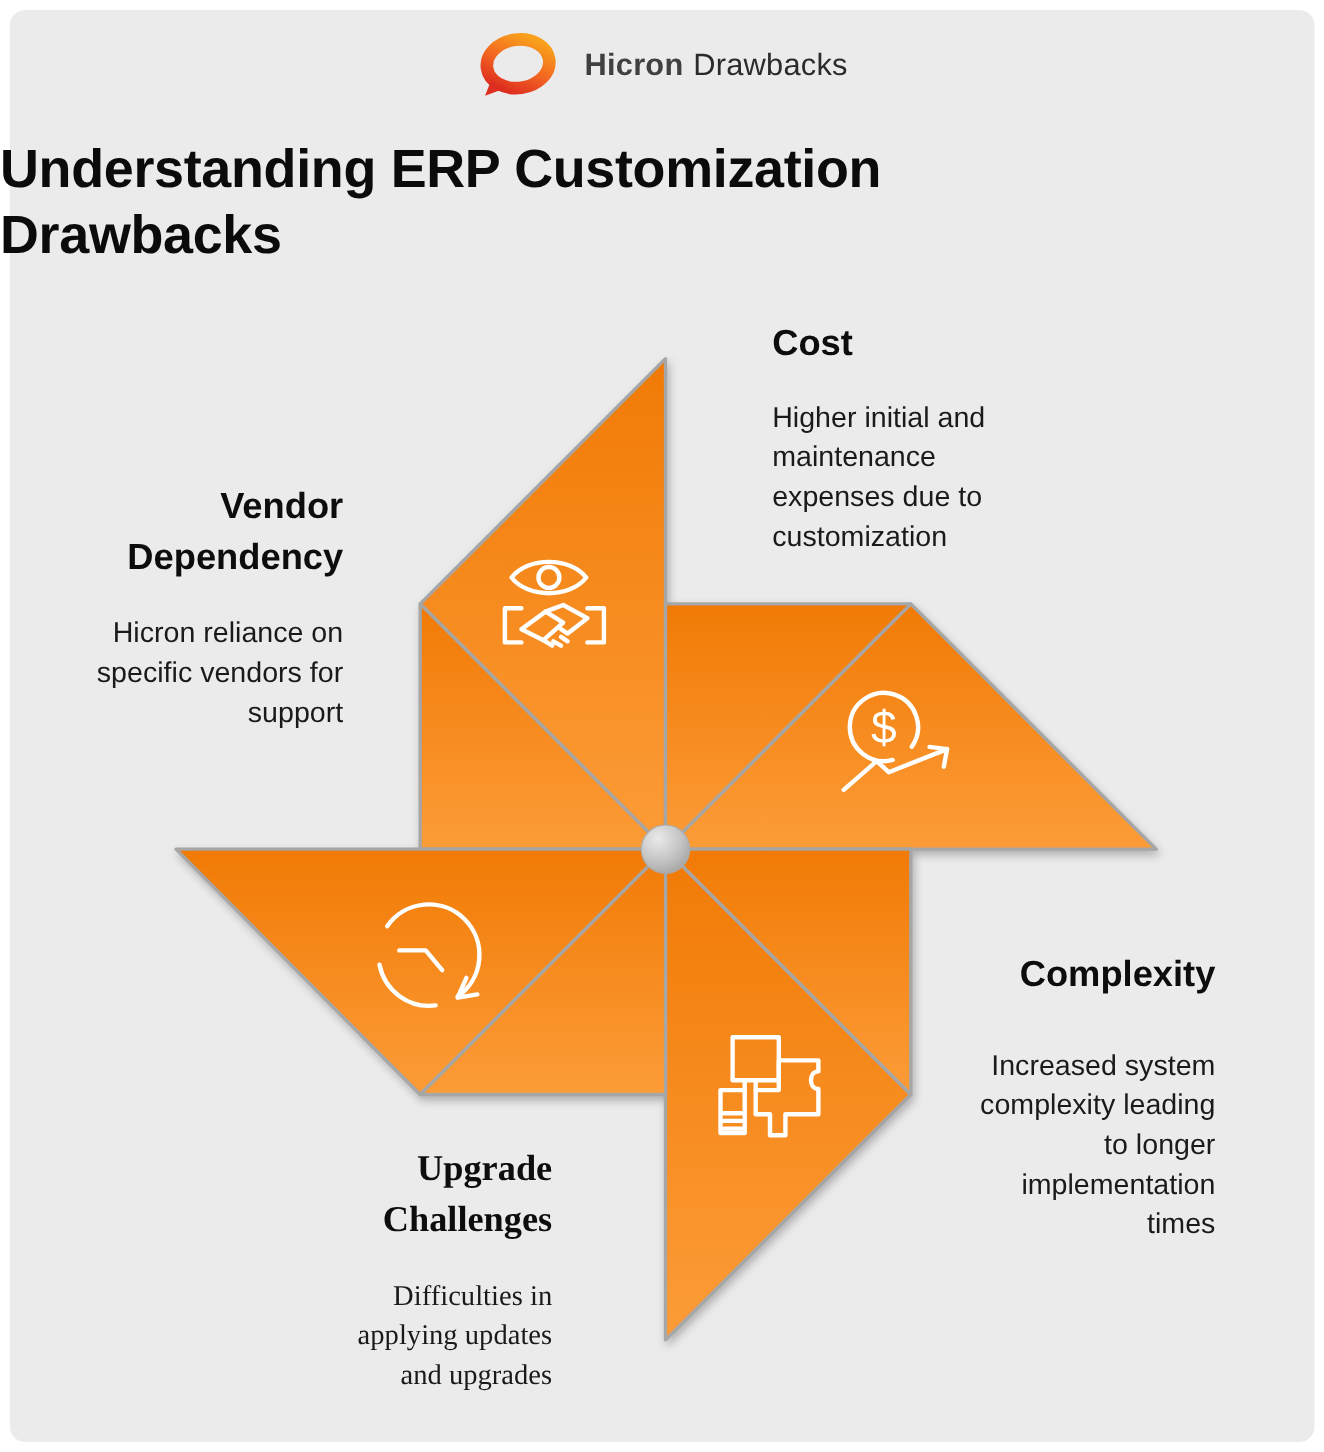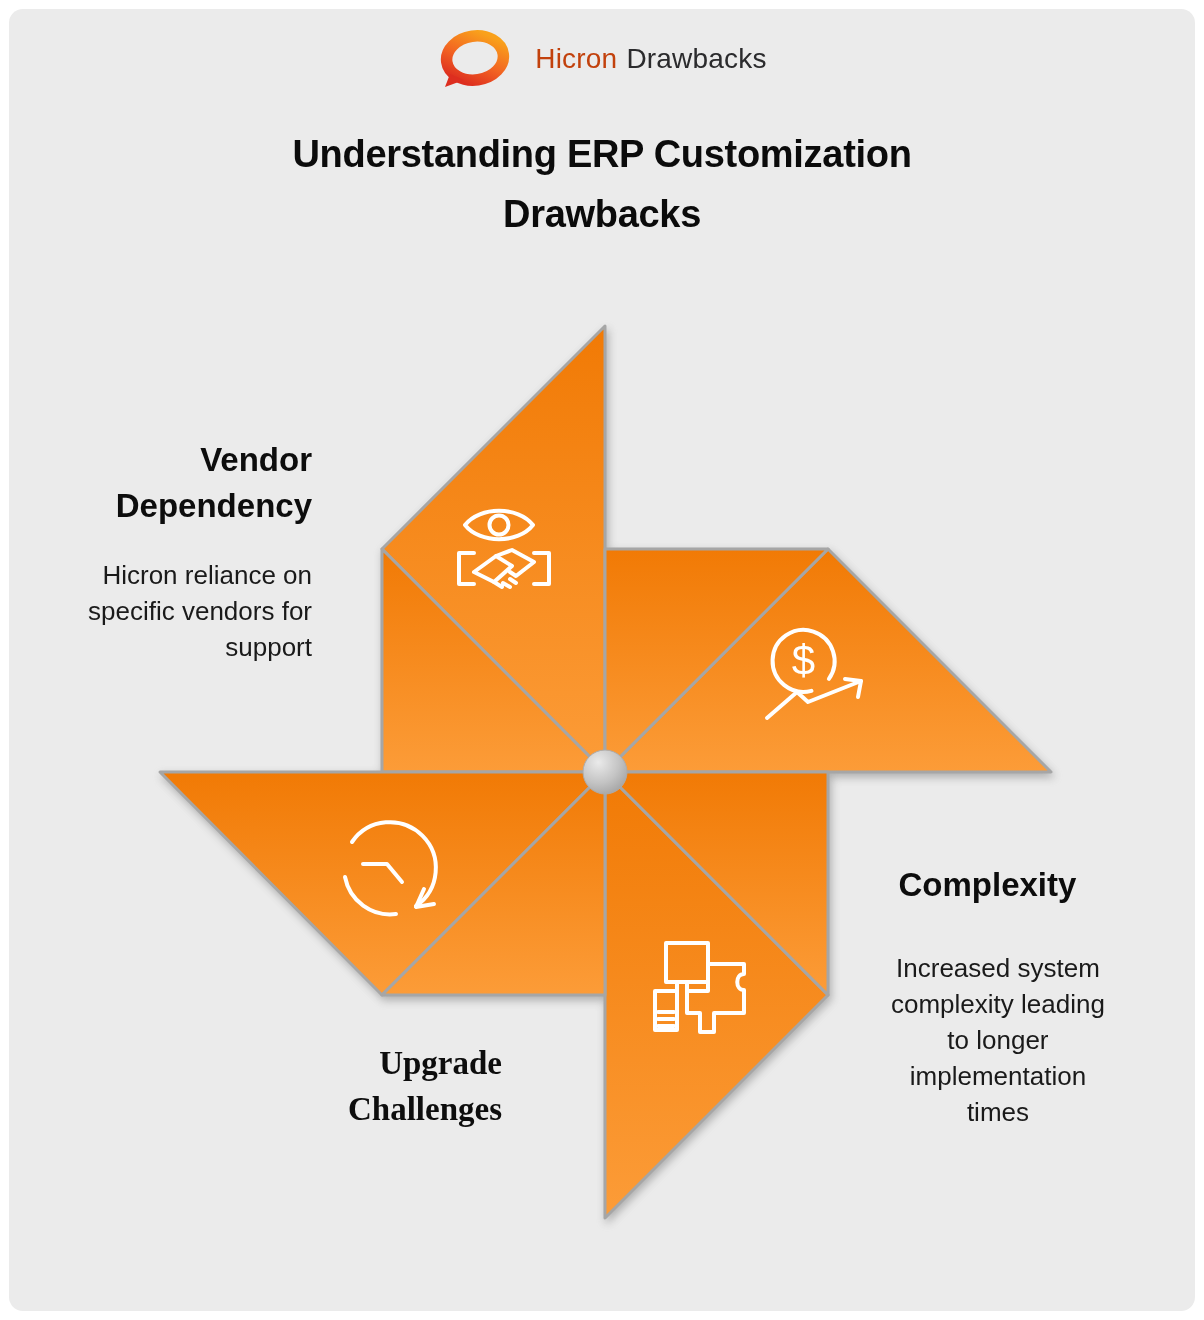--- a/index.html
+++ b/index.html
@@ -3,35 +3,35 @@
 <meta charset="utf-8">
 <style>
   html,body{margin:0;padding:0;background:#fff;}
   .canvas{position:relative;width:1204px;height:1320px;background:#ffffff;overflow:hidden;
           font-family:"Liberation Sans","DejaVu Sans",sans-serif;color:#111;}
   .card{position:absolute;left:9px;top:9px;right:9px;bottom:9px;background:#EBEBEB;border-radius:14px;}
   .logo-row{position:absolute;left:0;top:28px;width:100%;display:flex;justify-content:center;
             align-items:center;gap:22px;}
   .logo-mark{display:block;}
   .logo-text{display:flex;gap:9px;font-size:28px;letter-spacing:.2px;align-items:baseline;}
-  .logo-text .bold{font-weight:400;color:#c2410c;}
+  .logo-text .bold{font-weight:700;color:#404040;}
   .logo-text .light{font-weight:400;color:#2b2b2d;}
-  .title{position:absolute;left:0;top:124px;width:100%;margin:0;text-align:center;
-         font-size:38px;line-height:60px;font-weight:700;color:#0b0b0b;white-space:pre;letter-spacing:-.3px;}
+  .title{position:absolute;left:0;top:124px;width:100%;margin:0;text-align:left;
+         font-size:49px;line-height:60px;font-weight:700;color:#0b0b0b;white-space:pre;letter-spacing:-.3px;}
   .pinwheel{position:absolute;left:0;top:0;width:1204px;height:1320px;}
   .blades{filter:drop-shadow(2px 4px 4px rgba(105,105,105,.45));}
   .blades polygon{fill:url(#bladeGrad);stroke:#A6A6A6;stroke-width:3;stroke-linejoin:round;}
   .icon{fill:none;stroke:#FFFFFF;stroke-width:4;stroke-linecap:round;stroke-linejoin:round;}
   .icon-fill{fill:#FFFFFF;stroke:none;}
   .block{position:absolute;}
   .block h2{margin:0;font-size:33px;line-height:46px;font-weight:700;color:#0d0d0d;white-space:pre;}
   .block p{margin:0;font-size:26px;line-height:36px;color:#1a1a1a;white-space:pre;}
   .b-cost{left:702px;top:289px;text-align:left;}      .b-cost p{margin-top:26px;}
   .b-vendor{right:892px;top:437px;text-align:right;}  .b-vendor p{margin-top:28px;}
-  .b-complex{left:870px;top:862px;text-align:center;}   .b-complex p{margin-top:42px;margin-left:21px;}
+  .b-complex{left:870px;top:862px;text-align:right;}   .b-complex p{margin-top:42px;margin-left:21px;}
   .b-upgrade{right:702px;top:1040px;text-align:right;font-family:Liberation Serif, serif;}.b-upgrade p{margin-top:28px;}
 </style>
 </head>
 <body>
 
 <div class="canvas">
   <div class="card"></div>
 
   <header class="logo-row">
     <svg class="logo-mark" width="76" height="62" viewBox="0 0 76 62">
@@ -109,20 +109,27 @@
 
     <g transform="translate(648,934)" class="icon">
       <rect x="18" y="9" width="42" height="39"></rect>
       <path d="M 29,48 V 57 M 39,48 V 57"></path>
       <rect x="7" y="57" width="22" height="39"></rect>
       <path d="M 10,78 H 26 M 10,85 H 26 M 10,92 H 26"></path>
       <path d="M 60,48 V 30 H 96 V 40 C 87,40 87,56 96,56 V 79 H 66 V 98 H 52 V 79 H 39 V 57 H 60 Z"></path>
     </g>
   </svg>
 
+  <section class="block b-cost">
+    <h2>Cost</h2>
+    <p>Higher initial and
+maintenance
+expenses due to
+customization</p>
+  </section>
 
   <section class="block b-vendor">
     <h2>Vendor
 Dependency</h2>
     <p>Hicron reliance on
 specific vendors for
 support</p>
   </section>
 
   <section class="block b-complex">
@@ -130,14 +137,17 @@
     <p>Increased system
 complexity leading
 to longer
 implementation
 times</p>
   </section>
 
   <section class="block b-upgrade">
     <h2>Upgrade
 Challenges</h2>
+    <p>Difficulties in
+applying updates
+and upgrades</p>
   </section>
 </div>
 
 </body></html>

